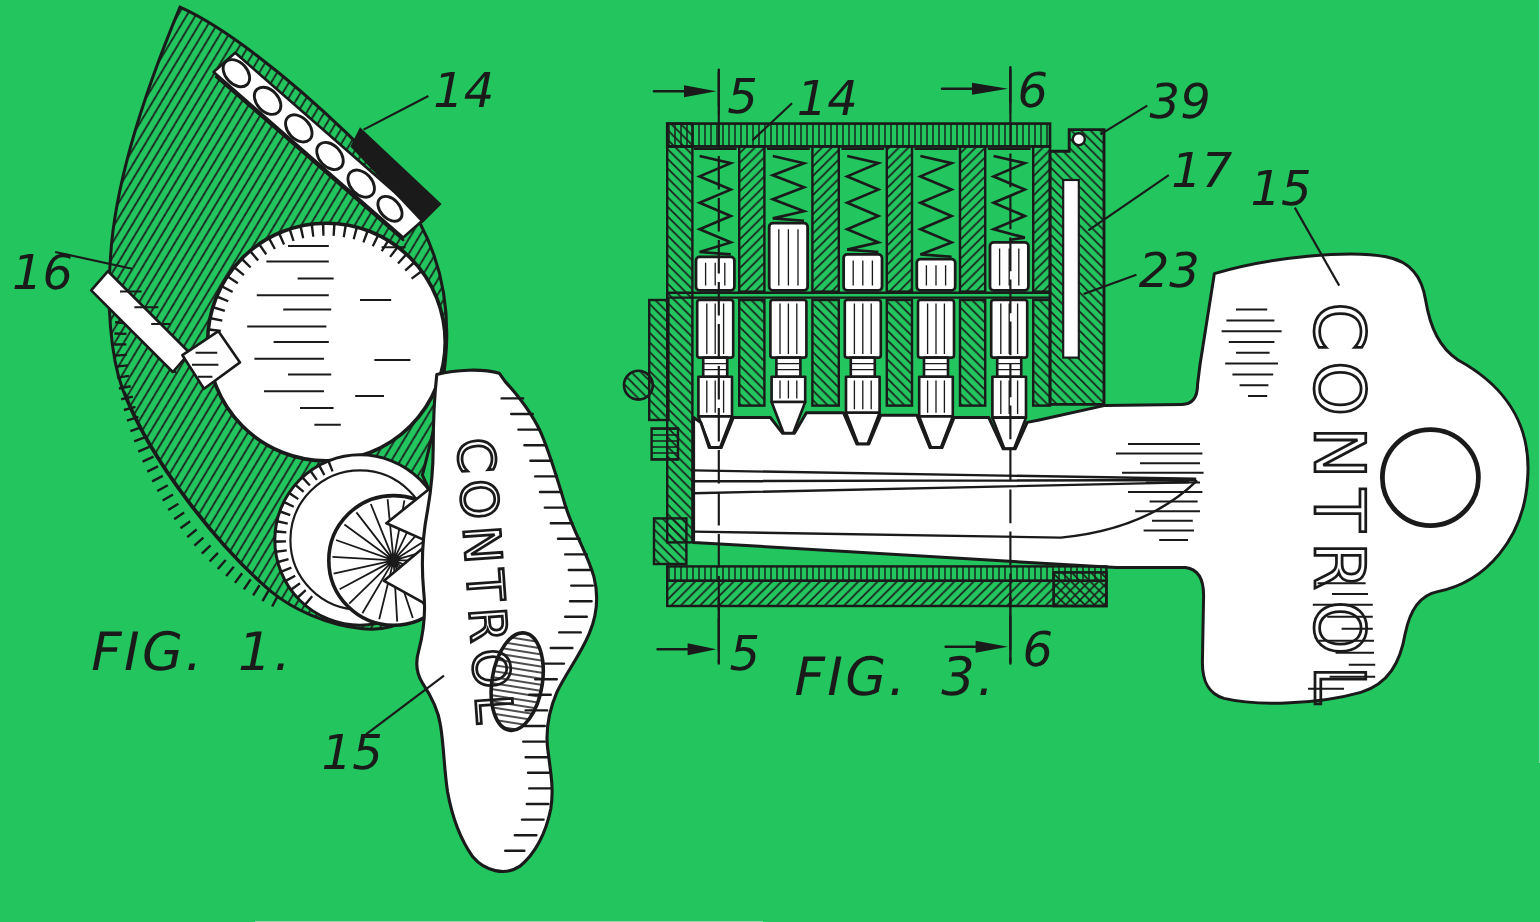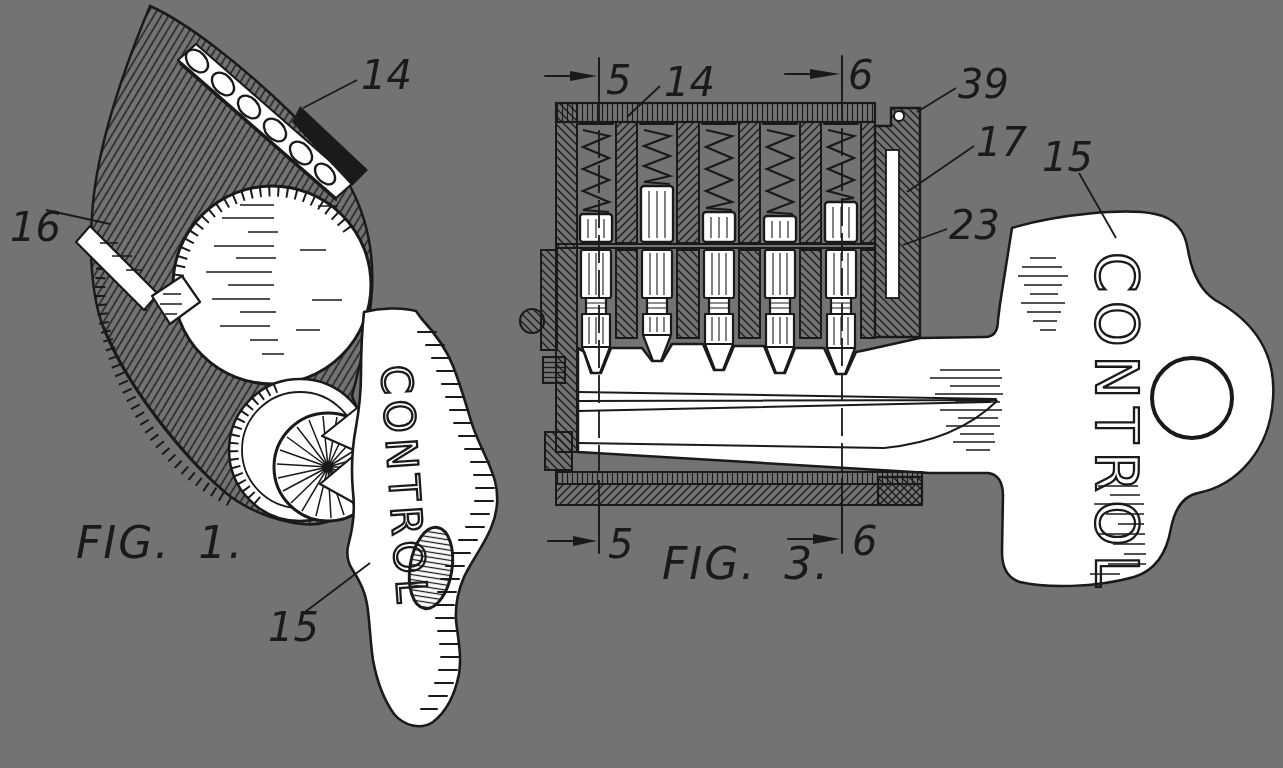--- a/index.html
+++ b/index.html
@@ -1,16 +1,16 @@
 <!DOCTYPE html>
 <html><head>
 <meta charset="utf-8">
 <style>
   html,body{margin:0;padding:0;background:#e8e8e8;}
-  #stage{position:relative;width:1283px;height:768px;background:#737373;overflow:hidden;
+  #stage{position:relative;width:1283px;height:768px;background:#22c55e;overflow:hidden;
          font-family:"DejaVu Sans",sans-serif;}
   svg{position:absolute;left:0;top:0;}
   .ln{stroke:#1a1a1a;fill:none;stroke-width:2;stroke-linecap:round;stroke-linejoin:round;}
   .wh{fill:#ffffff;stroke:#1a1a1a;stroke-linejoin:round;}
   .ink{fill:#1a1a1a;stroke:none;}
   .ref{font:italic 40px "DejaVu Sans",sans-serif;fill:#1a1a1a;}
   .cap{font:italic 44px "DejaVu Sans",sans-serif;fill:#1a1a1a;letter-spacing:2px;word-spacing:12px;}
   .eng{font-family:"DejaVu Sans",sans-serif;fill:none;stroke:#1a1a1a;stroke-width:2.3;}
   .leader{stroke:#1a1a1a;stroke-width:1.8;fill:none;}
   .dash{stroke:#1a1a1a;stroke-width:1.8;fill:none;}

